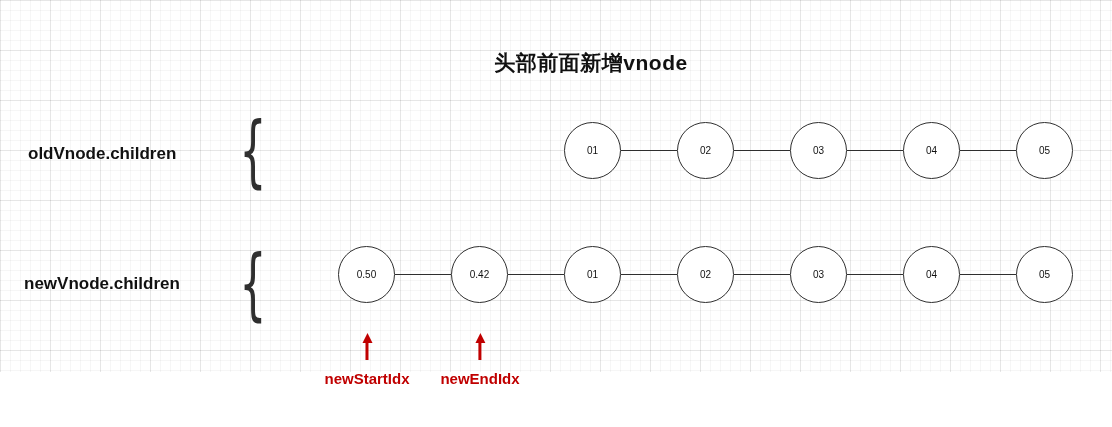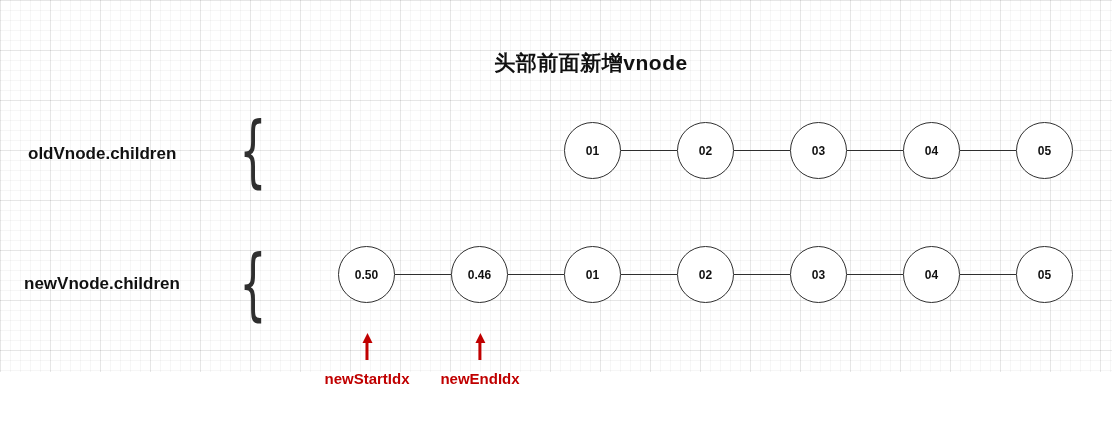--- a/index.html
+++ b/index.html
@@ -50,21 +50,21 @@
   }
   #chain-old { left: 564px; top: 122px; }
   #chain-new { left: 338px; top: 246px; }
   .node {
     flex: 0 0 auto;
     width: 57px; height: 57px;
     border: 1.6px solid var(--node-border, #2f2f2f);
     border-radius: 50%;
     background: #fff;
     display: flex; align-items: center; justify-content: center;
-    font-size: 12px; font-weight: bold; color: #111;
+    font-size: 10px; font-weight: normal; color: #111;
   }
   .link {
     flex: 0 0 auto;
     width: 56px; height: 1.6px;
     background: var(--node-border, #2f2f2f);
   }
   .pointer {
     position: absolute;
     display: flex; flex-direction: column; align-items: center;
     transform: translateX(-50%);
@@ -107,21 +107,21 @@
       <div class="node">04</div>
       <div class="link"></div>
       <div class="node">05</div>
     </div>
 
   <div class="row-label" id="label-new">newVnode.children</div>
   <div class="brace" id="brace-new">{</div>
   <div class="chain" id="chain-new">
       <div class="node">0.50</div>
       <div class="link"></div>
-      <div class="node">0.46</div>
+      <div class="node">0.42</div>
       <div class="link"></div>
       <div class="node">01</div>
       <div class="link"></div>
       <div class="node">02</div>
       <div class="link"></div>
       <div class="node">03</div>
       <div class="link"></div>
       <div class="node">04</div>
       <div class="link"></div>
       <div class="node">05</div>

